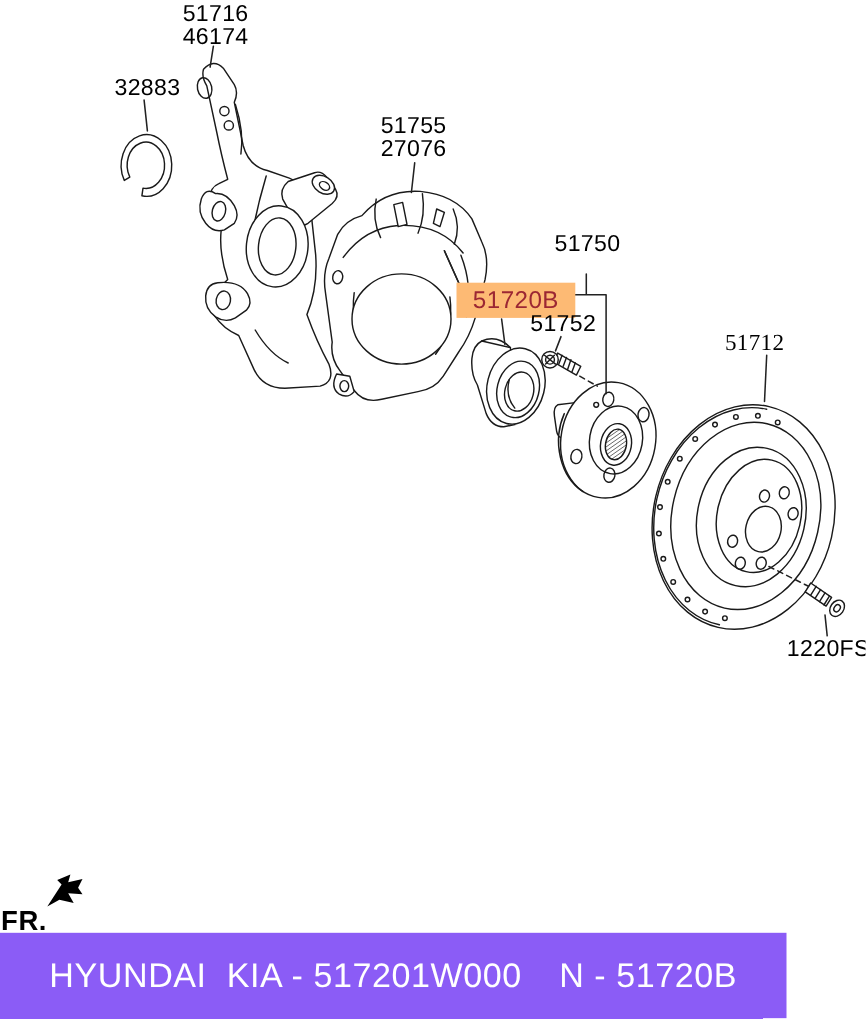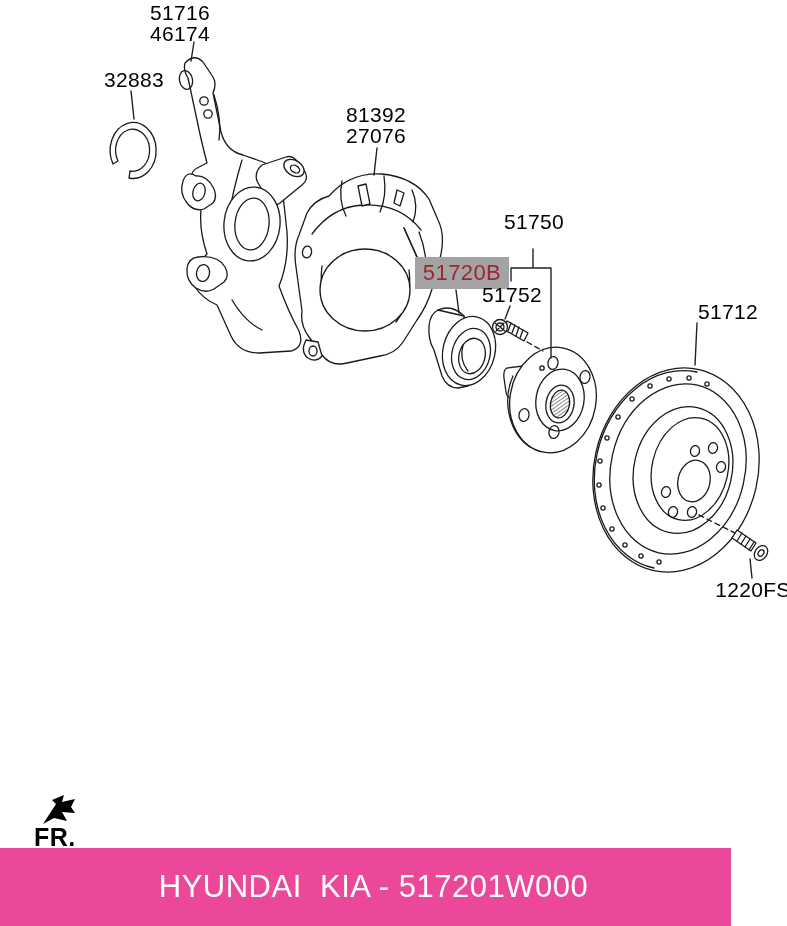--- a/index.html
+++ b/index.html
@@ -8,35 +8,34 @@
     font-family:"Liberation Sans", sans-serif;overflow:hidden;
   }
   svg{position:absolute;left:0;top:0;}
   .part-label{
     position:absolute;transform:translateX(-50%);
     font-size:21px;line-height:21px;color:#000;letter-spacing:.3px;
     text-align:center;white-space:nowrap;
   }
   .part-label .row{display:block;}
   .hl-box{
-    position:absolute;left:415px;top:257px;width:94px;height:32px;
-    background:#a3a3a3;display:flex;align-items:center;justify-content:center;
+    position:absolute;left:415px;top:257px;width:108px;height:32px;
+    background:#fdba74;display:flex;align-items:center;justify-content:center;
   }
   .hl-box .hl-text{
     font-size:22px;color:#9c2733;letter-spacing:.4px;white-space:nowrap;
   }
   .fr-label{
     position:absolute;left:1px;top:823px;font-size:25px;font-weight:bold;
-    color:#000;letter-spacing:.5px;padding-left:33px;
+    color:#000;letter-spacing:.5px;
   }
   .footer{
     position:absolute;left:0;top:848px;width:715px;height:78px;
-    background:#ec4899;display:flex;align-items:center;justify-content:center;
+    background:#8b5cf6;display:flex;align-items:center;justify-content:center;
     gap:34px;
-    padding-left:16px;
   }
   .footer span{
     color:#ffffff;font-size:31px;letter-spacing:.5px;white-space:pre;
   }
 </style>
 </head>
 <body>
 
 <div class="stage">
 
@@ -175,53 +174,54 @@
         <path d="M697,323 L695,365"></path>
         <path d="M750,559 L752,578"></path>
         <path d="M527,342 L543,351" stroke-dasharray="5,4"></path>
         <path d="M699,515 L735,533" stroke-dasharray="5,4"></path>
       </g>
 
       <path d="M43,824 L56,804 L52,800 L64,795 L62,802 L75,799 L71,807 L75,813 L62,812 L67,821 L54,818 Z" fill="#000" stroke="none"></path>
     </g>
   </svg>
 
-  <div class="part-label" style="left:180px;top:2px;">
+  <div class="part-label" style="left:196px;top:2px;">
     <span class="row">51716</span>
     <span class="row">46174</span>
   </div>
 
   <div class="part-label" style="left:134px;top:69px;">
     <span class="row">32883</span>
   </div>
 
   <div class="part-label" style="left:376px;top:104px;">
-    <span class="row">81392</span>
+    <span class="row">51755</span>
     <span class="row">27076</span>
   </div>
 
   <div class="hl-box">
     <span class="hl-text">51720B</span>
   </div>
 
   <div class="part-label" style="left:534px;top:211px;">
     <span class="row">51750</span>
   </div>
 
   <div class="part-label" style="left:512px;top:284px;">
     <span class="row">51752</span>
   </div>
 
-  <div class="part-label" style="left:728px;top:301px;">
+  <div class="part-label" style="left:686px;top:301px;font-family:Liberation Serif, serif;">
     <span class="row">51712</span>
   </div>
 
   <div class="part-label" style="left:753px;top:579px;">
     <span class="row">1220FS</span>
   </div>
 
   <div class="fr-label">FR.</div>
 
   <div class="footer">
     <span>HYUNDAI  KIA - 517201W000</span>
+    <span>N - 51720B</span>
   </div>
 
 </div>
 
 </body></html>

